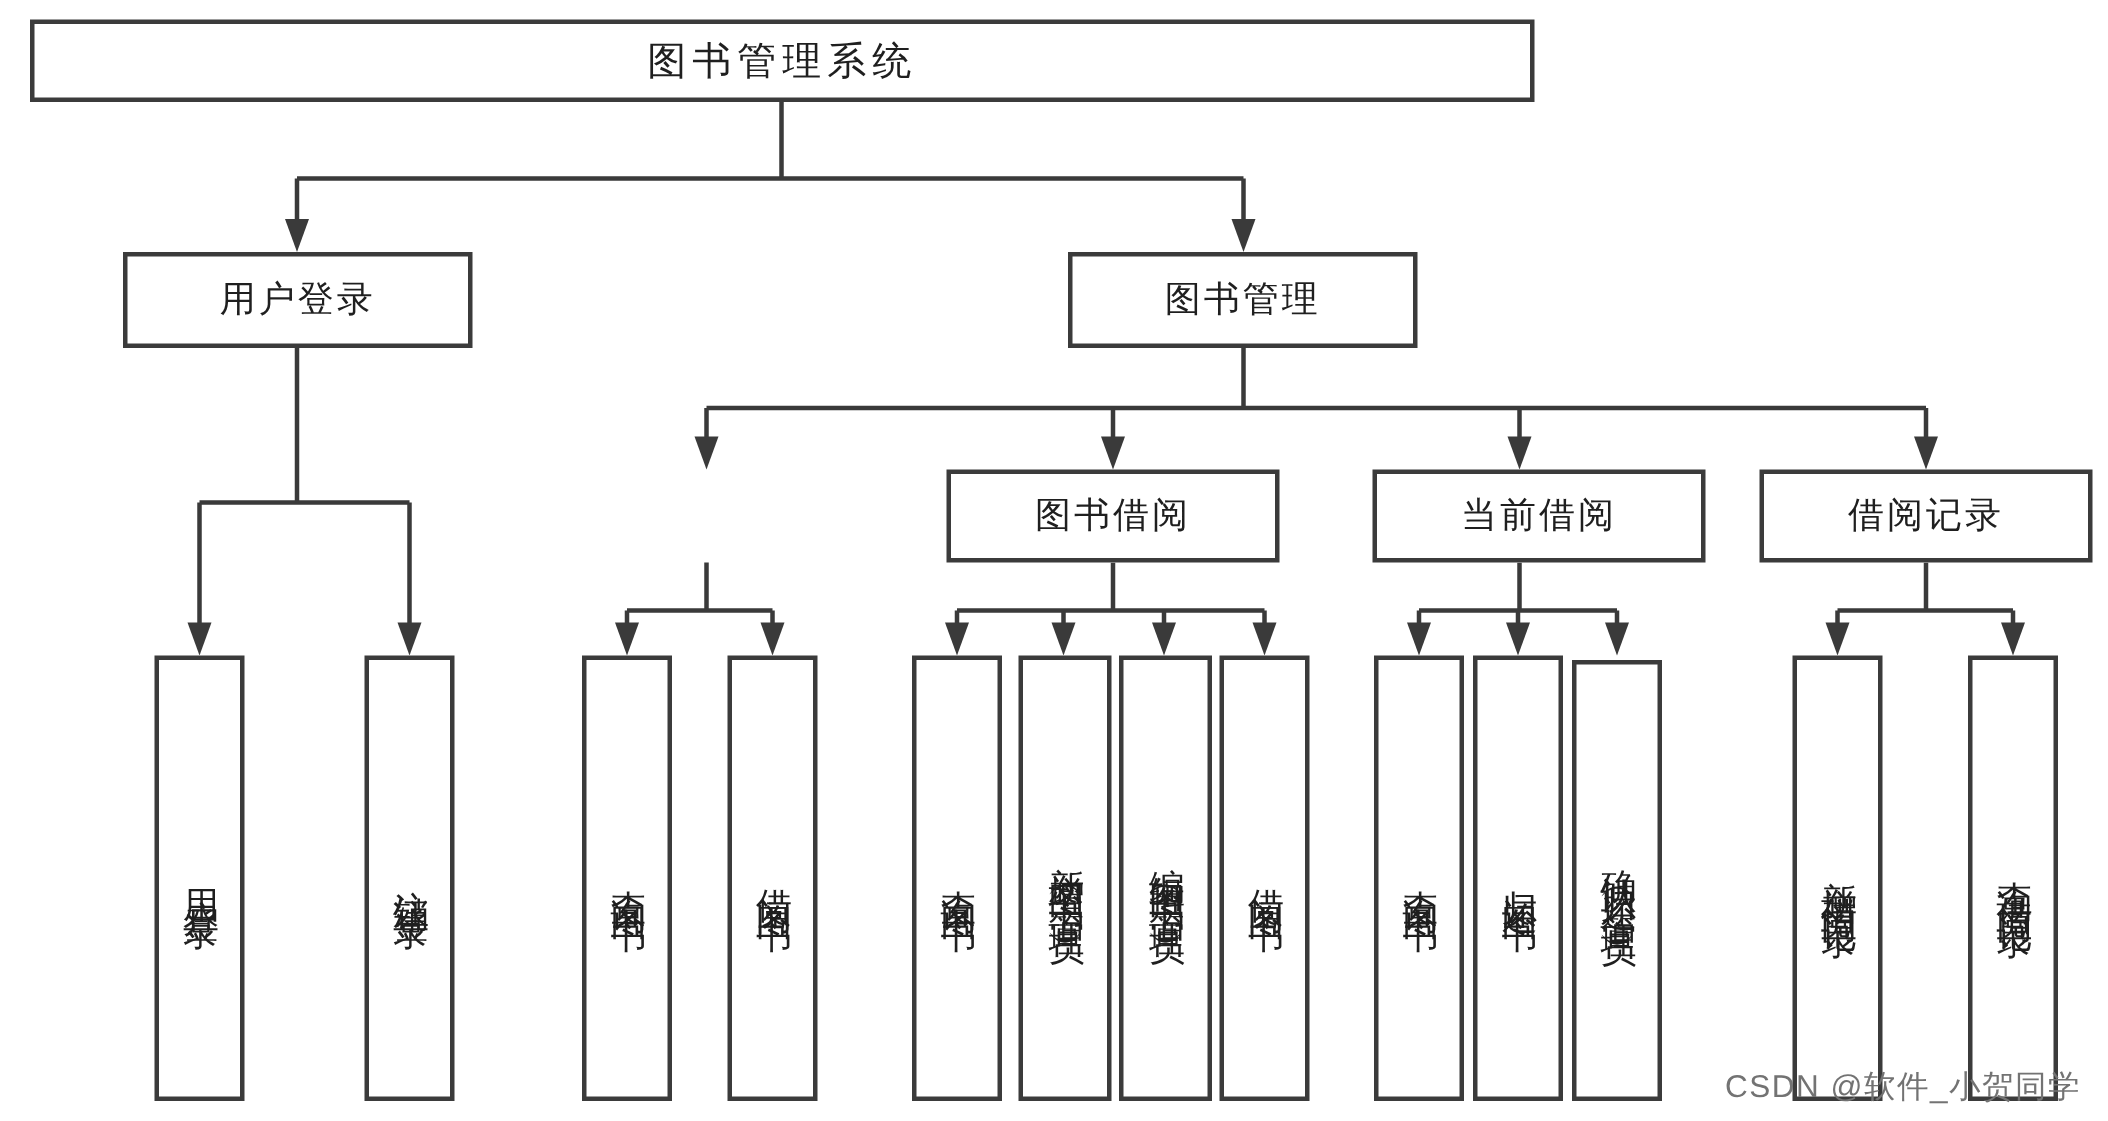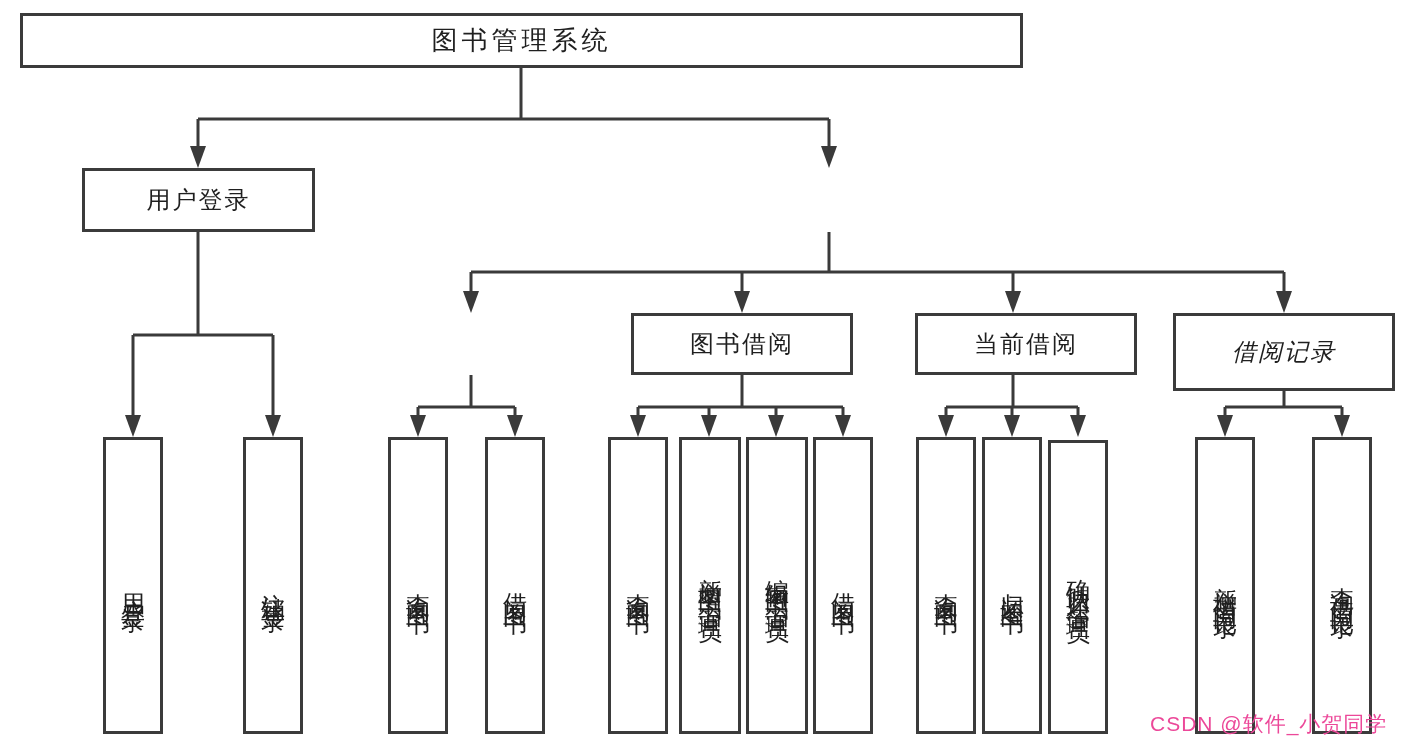--- a/index.html
+++ b/index.html
@@ -33,21 +33,21 @@
     letter-spacing: 6px;
     writing-mode: vertical-rl;
     text-orientation: mixed;
   }
   .watermark {
     position: absolute;
     left: 1150px;
     top: 710px;
     font-size: 21px;
     letter-spacing: 1px;
-    color: #ec4899;
+    color: #737373;
     z-index: 6;
     white-space: nowrap;
   }
 </style>
 </head>
 <body>
 
 <div class="canvas">
 
   <svg class="wires" width="1405" height="747" viewBox="0 0 1405 747" xmlns="http://www.w3.org/2000/svg">
@@ -82,24 +82,25 @@
     <polygon points="1070,415 1086,415 1078,437"></polygon>
 
     <path d="M1284 375 V407 M1225 407 H1342 M1225 407 V419 M1342 407 V419"></path>
     <polygon points="1217,415 1233,415 1225,437"></polygon>
     <polygon points="1334,415 1350,415 1342,437"></polygon>
   </svg>
 
   <div class="node hnode root" style="left:20px; top:13px; width:1003px; height:55px;">图书管理系统</div>
 
   <div class="node hnode" style="left:82px; top:168px; width:233px; height:64px;">用户登录</div>
+  <div class="node hnode" style="left:712px; top:168px; width:233px; height:64px;">图书管理</div>
 
   <div class="node hnode" style="left:631px; top:313px; width:222px; height:62px;">图书借阅</div>
   <div class="node hnode" style="left:902px; top:313px; width:222px; height:62px;margin-left:13px;">当前借阅</div>
-  <div class="node hnode" style="left:1173px; top:313px; width:222px; height:78px;font-style:italic;">借阅记录</div>
+  <div class="node hnode" style="left:1173px; top:313px; width:222px; height:62px;">借阅记录</div>
 
   <div class="node vnode" style="left:103px; top:437px; width:60px; height:297px;">用户登录</div>
   <div class="node vnode" style="left:243px; top:437px; width:60px; height:297px;">注销登录</div>
 
   <div class="node vnode" style="left:388px; top:437px; width:60px; height:297px;">查询图书</div>
   <div class="node vnode" style="left:485px; top:437px; width:60px; height:297px;">借阅图书</div>
 
   <div class="node vnode" style="left:608px; top:437px; width:60px; height:297px;">查询图书</div>
   <div class="node vnode" style="left:679px; top:437px; width:62px; height:297px;">新增图书（管理员）</div>
   <div class="node vnode" style="left:746px; top:437px; width:62px; height:297px;">编辑图书（管理员）</div>

